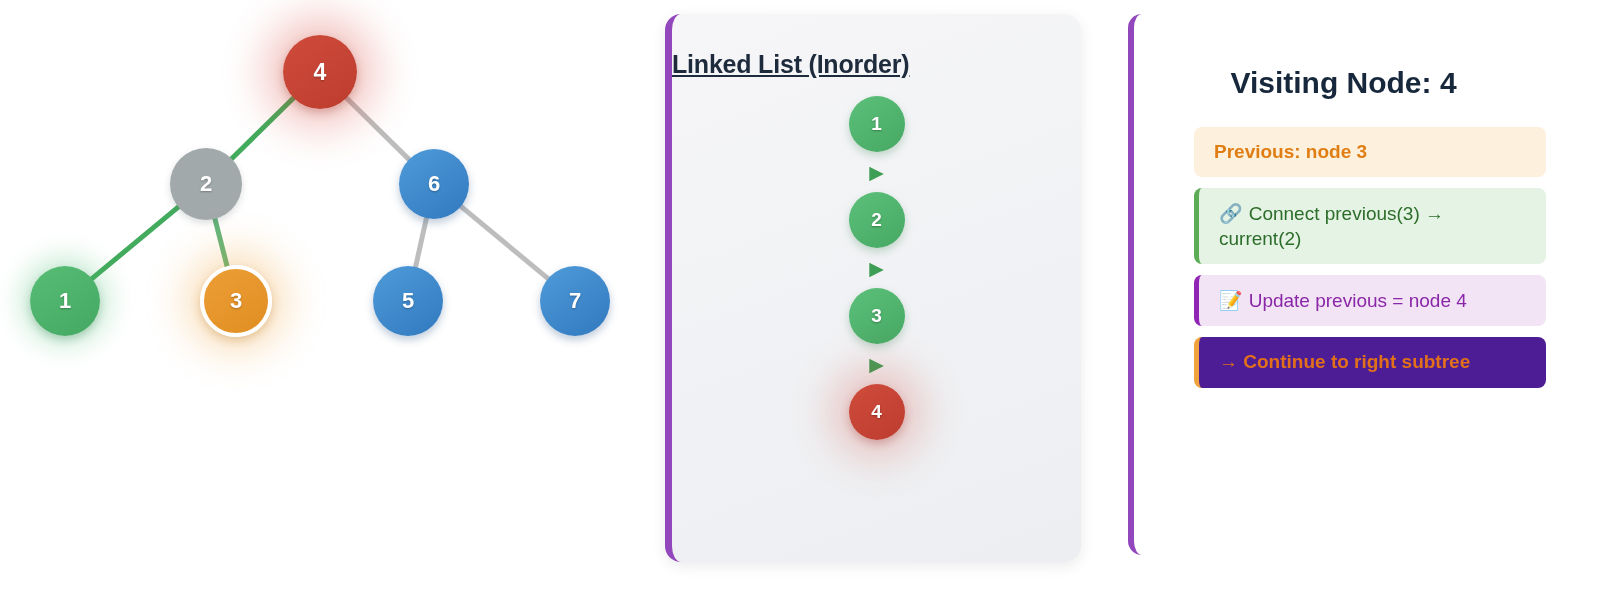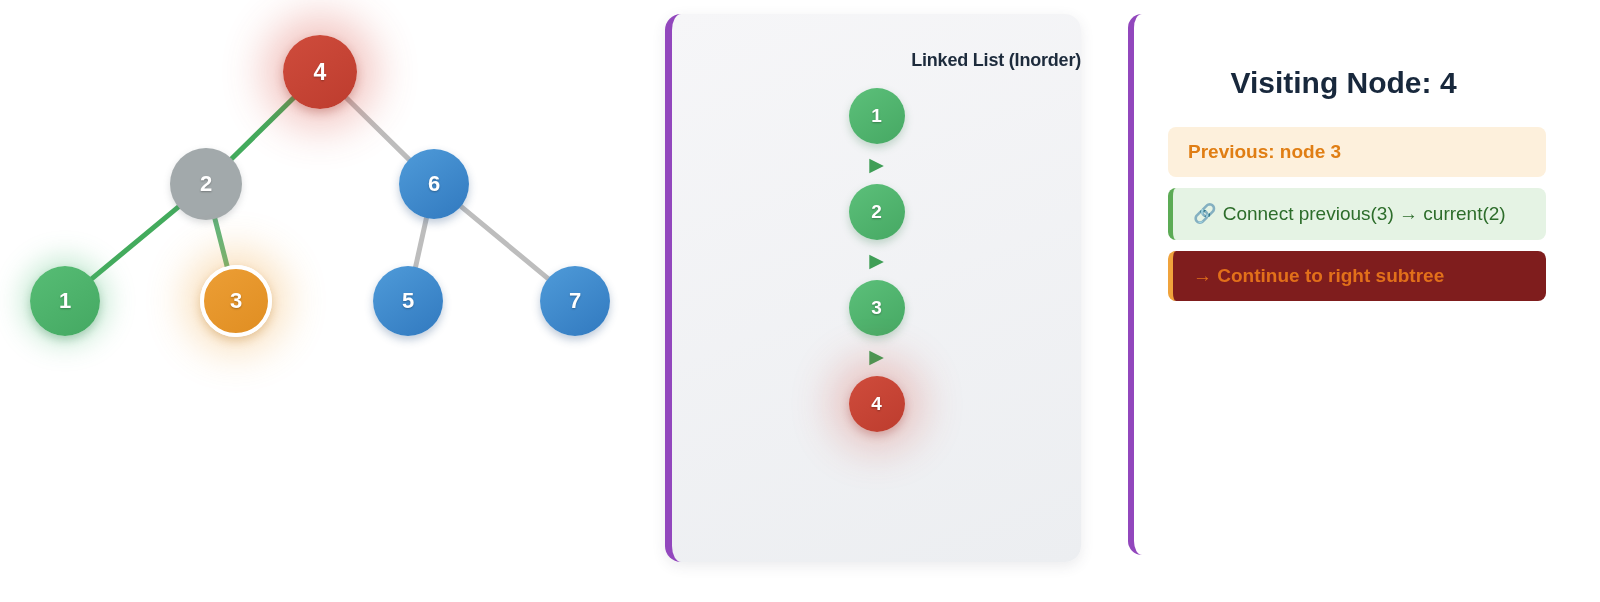--- a/index.html
+++ b/index.html
@@ -53,25 +53,26 @@
   
   .ll-panel {
     position: absolute; left: 665px; top: 14px;
     width: 416px; height: 548px;
     background: linear-gradient(160deg,#f6f6f8 0%,#eceef1 100%);
     border-left: 7px solid #9247bd;
     border-radius: 16px;
     box-shadow: 0 4px 14px rgba(60,60,80,.10);
   }
   .ll-title {
-    text-align: right;
+    text-align: left;
     margin-top: 36px;
-    font-size: 18px; font-weight: bold;
+    font-size: 25px; font-weight: bold;
     color: #1d2b3c;
     letter-spacing: -.2px;
+    text-decoration: underline;
   }
   .ll-chain {
     margin-top: 17px;
     display: flex; flex-direction: column; align-items: center;
   }
   .ll-node {
     width: 56px; height: 56px; border-radius: 50%;
     display: flex; align-items: center; justify-content: center;
     color: #fff; font-weight: bold; font-size: 19px;
     text-shadow: 0 1px 2px rgba(0,0,0,.3);
@@ -96,33 +97,33 @@
     width: 425px; height: 541px;
     border-left: 6px solid #9247bd;
     border-radius: 14px;
   }
   .info-title {
     text-align: center;
     margin-top: 52px;
     font-size: 30px; font-weight: bold;
     color: #18283c;
   }
-  .cards { margin-top: 27px; padding-left: 34px; padding-right: 7px; }
+  .cards { margin-top: 27px; padding-left: 24px; padding-right: 7px; margin-left: 36px; }
   .card {
     border-radius: 8px;
     padding: 13px 20px;
     margin-bottom: 11px;
     font-size: 19px;
     line-height: 1.28;
   }
   .card.prev  { background:#fdf0dc; color:#e07e14; font-weight:bold; }
   .card.visit { background:#e4f1fd; color:#2b6cb8; border-left:5px solid #4a92dd; }
   .card.conn  { background:#e5f3e4; color:#2d6d2b; border-left:5px solid #5cab55; }
   .card.upd   { background:#f2e4f5; color:#8a27a8; border-left:5px solid #9025b5; }
-  .card.cont  { background:#7f1d1d; color:#e2701a; border-left:5px solid #f0a33c; font-weight:600; }
+  .card.cont  { background:#4c1d95; color:#e2701a; border-left:5px solid #f0a33c; font-weight:600; }
   .emoji { font-family: "DejaVu Sans", sans-serif; margin-right: 6px; }
 </style>
 </head>
 <body>
 
 <div class="stage">
 
   <div class="tree-pane">
     <svg class="tree-svg" viewBox="0 0 648 602" id="tree-svg">
         <line x1="298.35737266784173" y1="93.26293211580462" x2="227.05769145831616" y2="163.31174172516307" stroke="#43ab5d" stroke-width="5" stroke-linecap="round"></line>
@@ -154,17 +155,18 @@
         <div class="ll-arrow">▶</div>
         <div class="ll-node red">4</div>
       </div>
   </div>
 
   <div class="info-panel">
     <div class="info-title">Visiting Node: 4</div>
     <div class="cards" id="info-cards">
         <div class="card prev"><span>Previous: node 3</span></div>
         <div class="card conn"><span class="emoji">🔗</span><span>Connect previous(3) → current(2)</span></div>
+        <div class="card upd"><span class="emoji">📝</span><span>Update previous = node 4</span></div>
         <div class="card cont"><span>→ Continue to right subtree</span></div>
       </div>
   </div>
 
 </div>
 
 </body></html>

